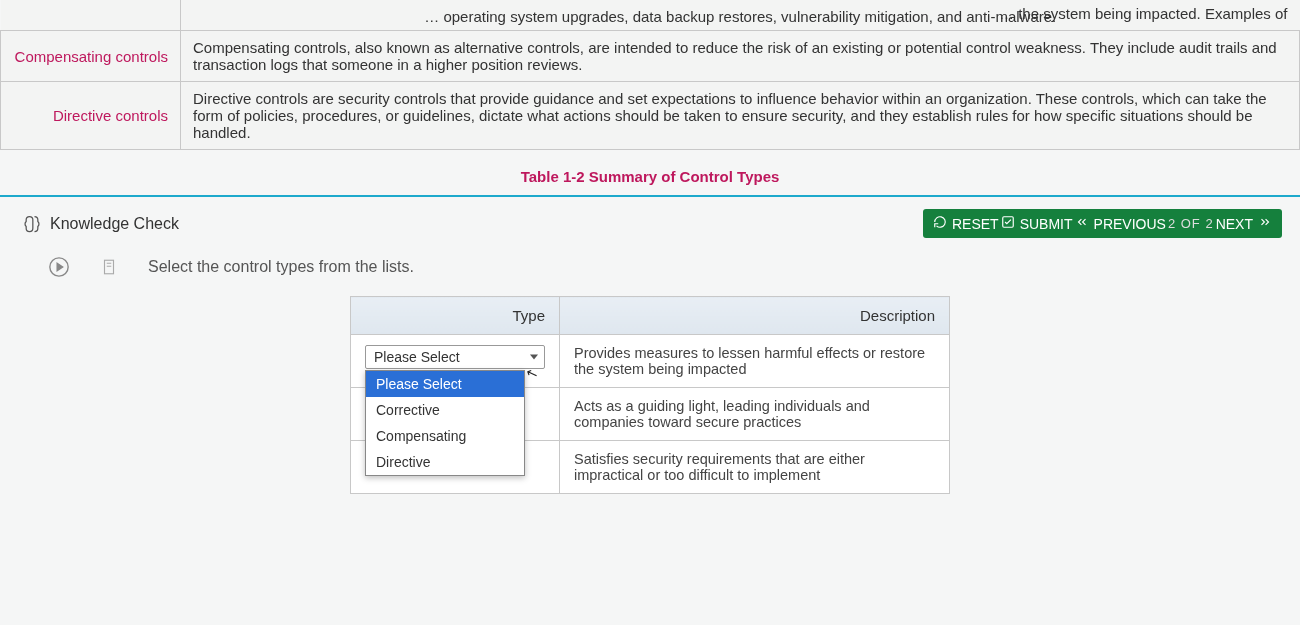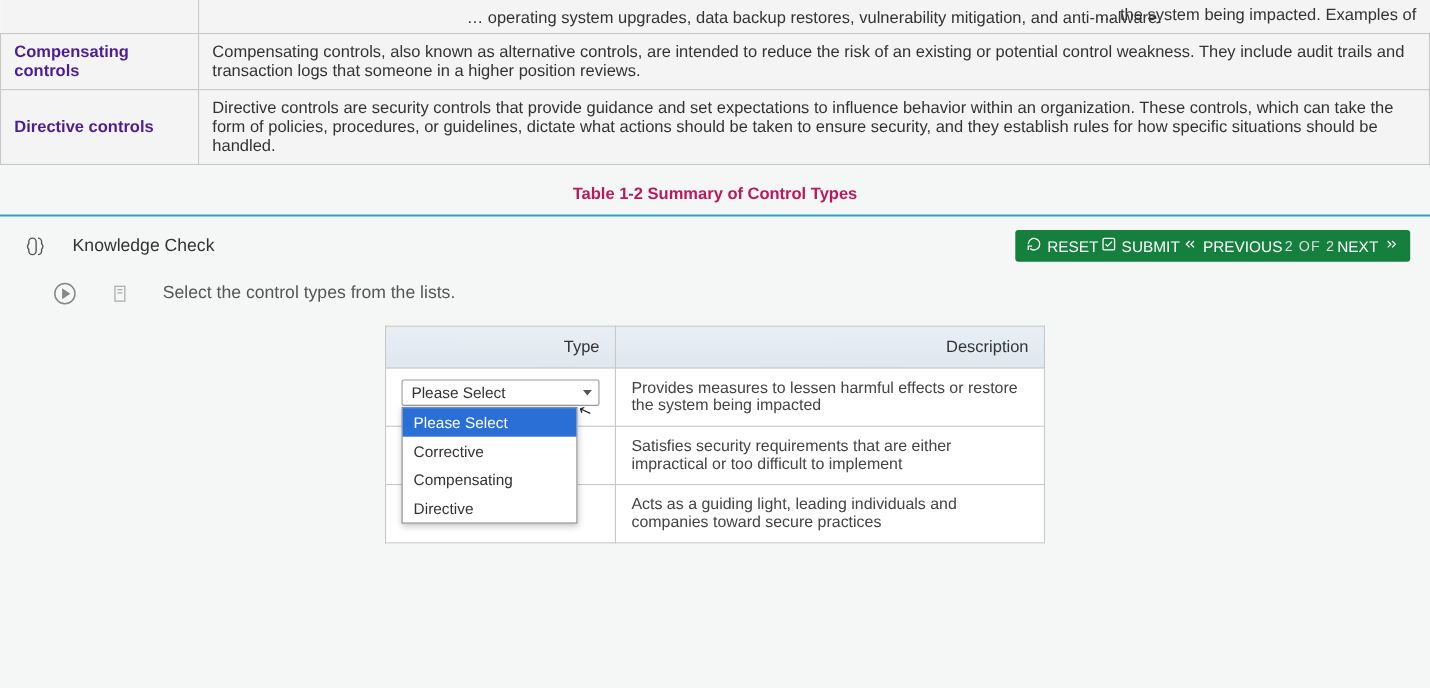--- a/index.html
+++ b/index.html
@@ -18,43 +18,44 @@
     border-bottom: 1px solid #c8c8c8;
   }
   .top-table td {
     border: 1px solid #c8c8c8;
     padding: 8px 12px;
     vertical-align: middle;
     background: #f3f4f3;
   }
   .top-table .label-cell {
     width: 180px;
-    font-weight: 700;
-    color: #4c1d95;
+    font-weight: 400;
+    color: #be185d;
+    text-align: right;
   }
   .cutoff-row td { border-top: none; }
   .table-caption {
     text-align: center;
     font-weight: 600;
     color: #be185d;
     padding: 18px 0 10px;
     border-bottom: 2px solid #1da9cc;
     background: #f5f6f6;
   }
   .kc-bar {
     display: flex;
     align-items: center;
     justify-content: space-between;
     padding: 12px 18px 4px 22px;
     background: #f5f6f6;
   }
   .kc-left {
     display: flex;
     align-items: center;
-    gap: 24px;
+    gap: 8px;
     font-size: 16px;
     color: #333;
   }
   .kc-icon {
     width: 20px; height: 20px;
     display:inline-flex; align-items:center; justify-content:center;
   }
   .kc-toolbar {
     display: flex;
     align-items: center;
@@ -271,24 +272,24 @@
             <div class="opt">Corrective</div>
             <div class="opt">Compensating</div>
             <div class="opt">Directive</div>
           </div>
         </div>
         <span class="cursor-arrow">↖</span>
       </td>
       <td>Provides measures to lessen harmful effects or restore the system being impacted</td>
     </tr>
     <tr>
+      <td></td>
+      <td>Acts as a guiding light, leading individuals and companies toward secure practices</td>
+    </tr>
+    <tr>
       <td>
         
       </td>
       <td>Satisfies security requirements that are either impractical or too difficult to implement</td>
     </tr>
-    <tr>
-      <td></td>
-      <td>Acts as a guiding light, leading individuals and companies toward secure practices</td>
-    </tr>
   </tbody>
     </table>
 </div>
 
 </body></html>

